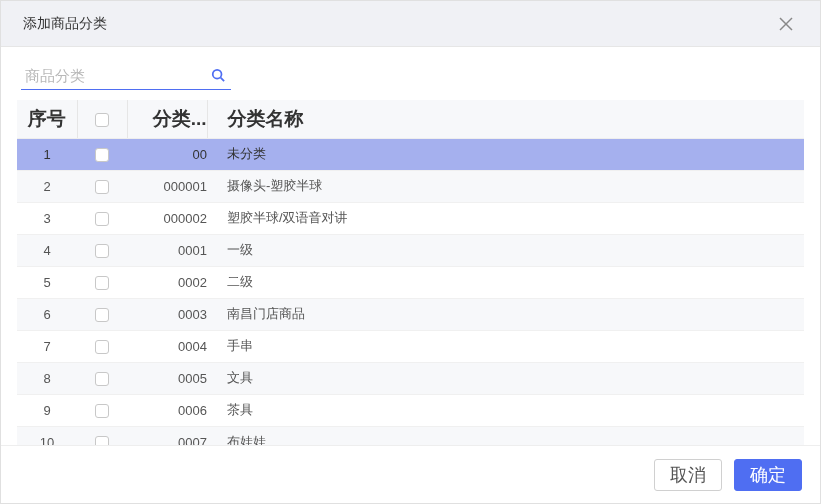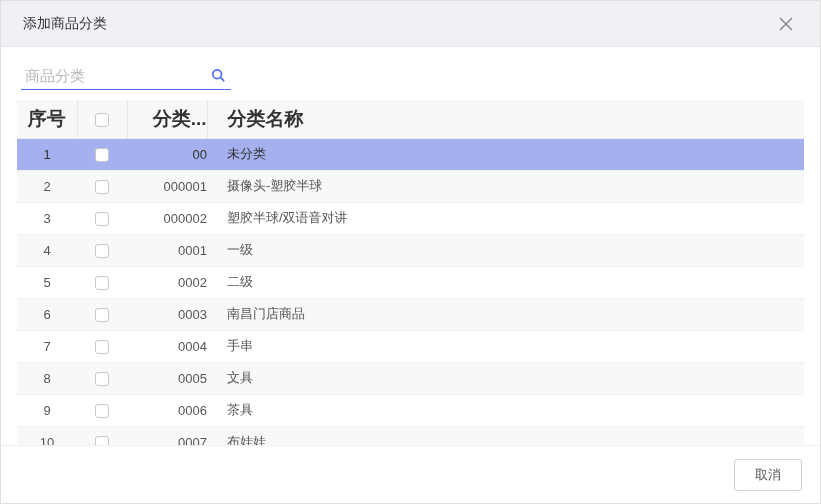--- a/index.html
+++ b/index.html
@@ -27,21 +27,21 @@
   th.col-chk, td.col-chk { width: 50px; text-align: center; }
   th.col-code, td.col-code { width: 80px; padding-left: 0; text-align: right; }
   th.col-name, td.col-name { padding-left: 20px; }
   tbody td { height: 32px; border-bottom: 1px solid #f0f0f0; font-size: 13px; color: #555; }
   tbody tr.selected td { background: #a5b0ee; color: #333; }
   tbody tr.alt td { background: #f7f8fa; }
   .chk { width: 14px; height: 14px; border: 1px solid #c8c8c8; border-radius: 3px; display: inline-block; vertical-align: middle; background: #fff; cursor: pointer; }
   tr.selected .chk { background: #fff; border-color: #c8c8c8; }
   .th-divider { border-right: 1px solid #e6e6e6; }
   .footer { height: 58px; display: flex; align-items: center; justify-content: flex-end; padding: 0 18px; gap: 12px; border-top: 1px solid #eee; }
-  .btn { min-width: 68px; height: 32px; border-radius: 3px; font-size: 13px; cursor: pointer; display: inline-flex; align-items: center; justify-content: center; }
+  .btn { min-width: 68px; height: 32px; border-radius: 3px; font-size: 18px; cursor: pointer; display: inline-flex; align-items: center; justify-content: center; }
   .btn-cancel { background: #fff; border: 1px solid #d0d0d0; color: #555; }
   .btn-ok { background: #4f6ef2; border: 1px solid #4f6ef2; color: #fff; }
 </style>
 </head>
 <body>
 
 <div class="modal">
   <div class="modal-header">
     <span class="modal-title">添加商品分类</span>
     <span class="close-btn">
@@ -138,14 +138,15 @@
               <td class="col-code">0007</td>
               <td class="col-name">布娃娃</td>
             </tr>
           </tbody>
       </table>
     </div>
   </div>
 
   <div class="footer">
     <button class="btn btn-cancel">取消</button>
+    <button class="btn btn-ok">确定</button>
   </div>
 </div>
 
 </body></html>

